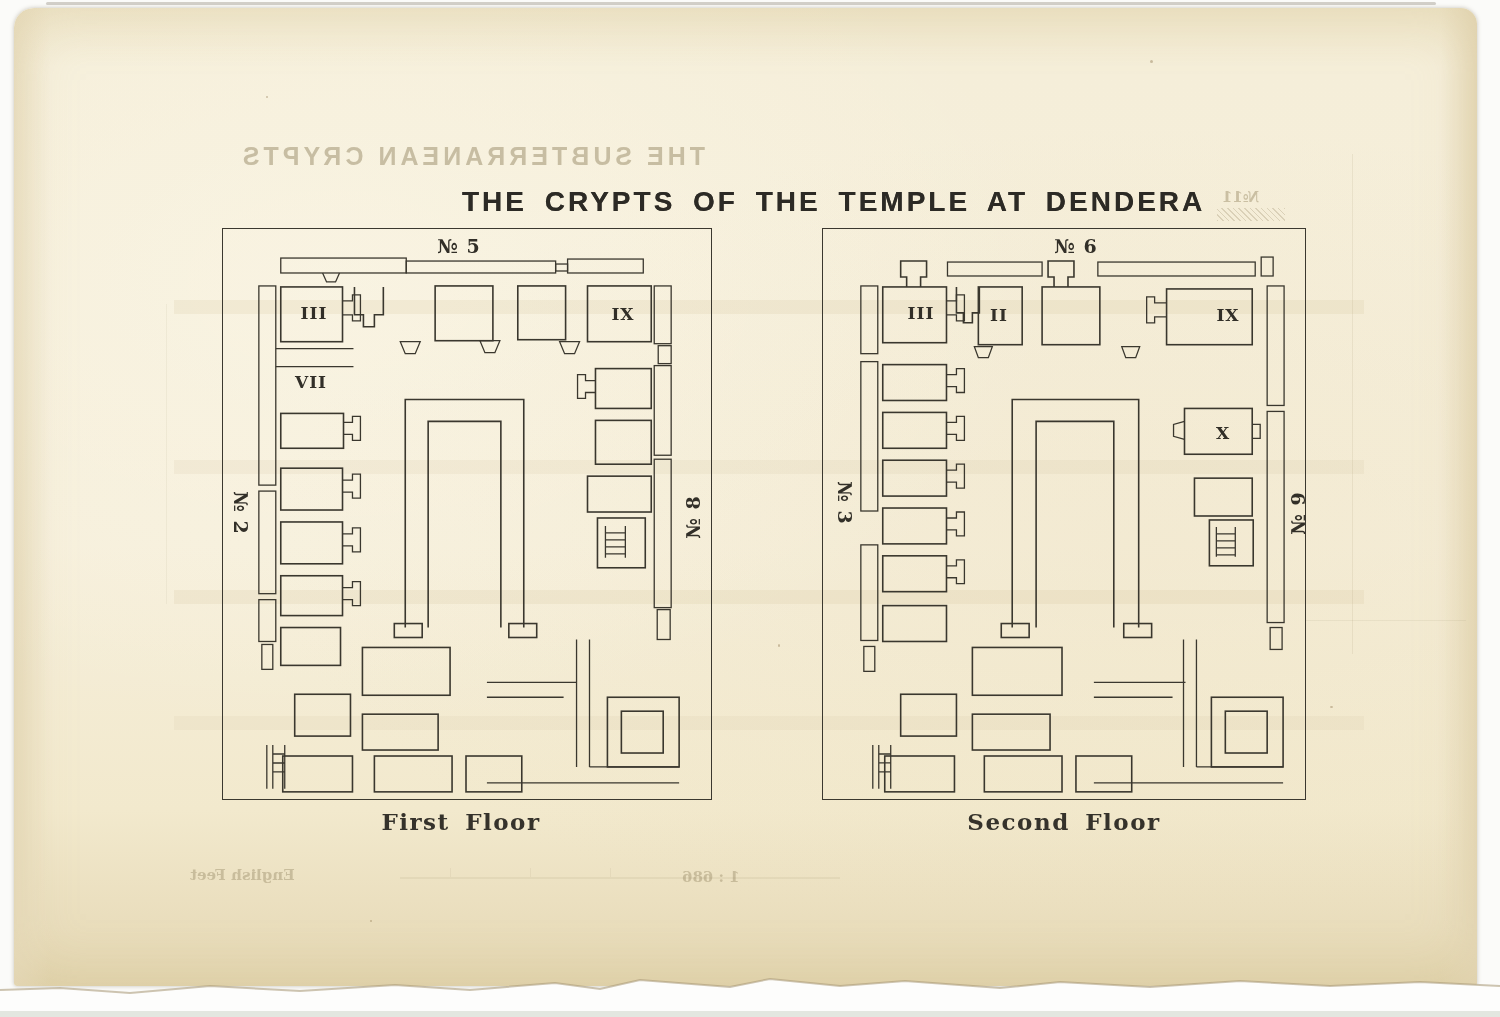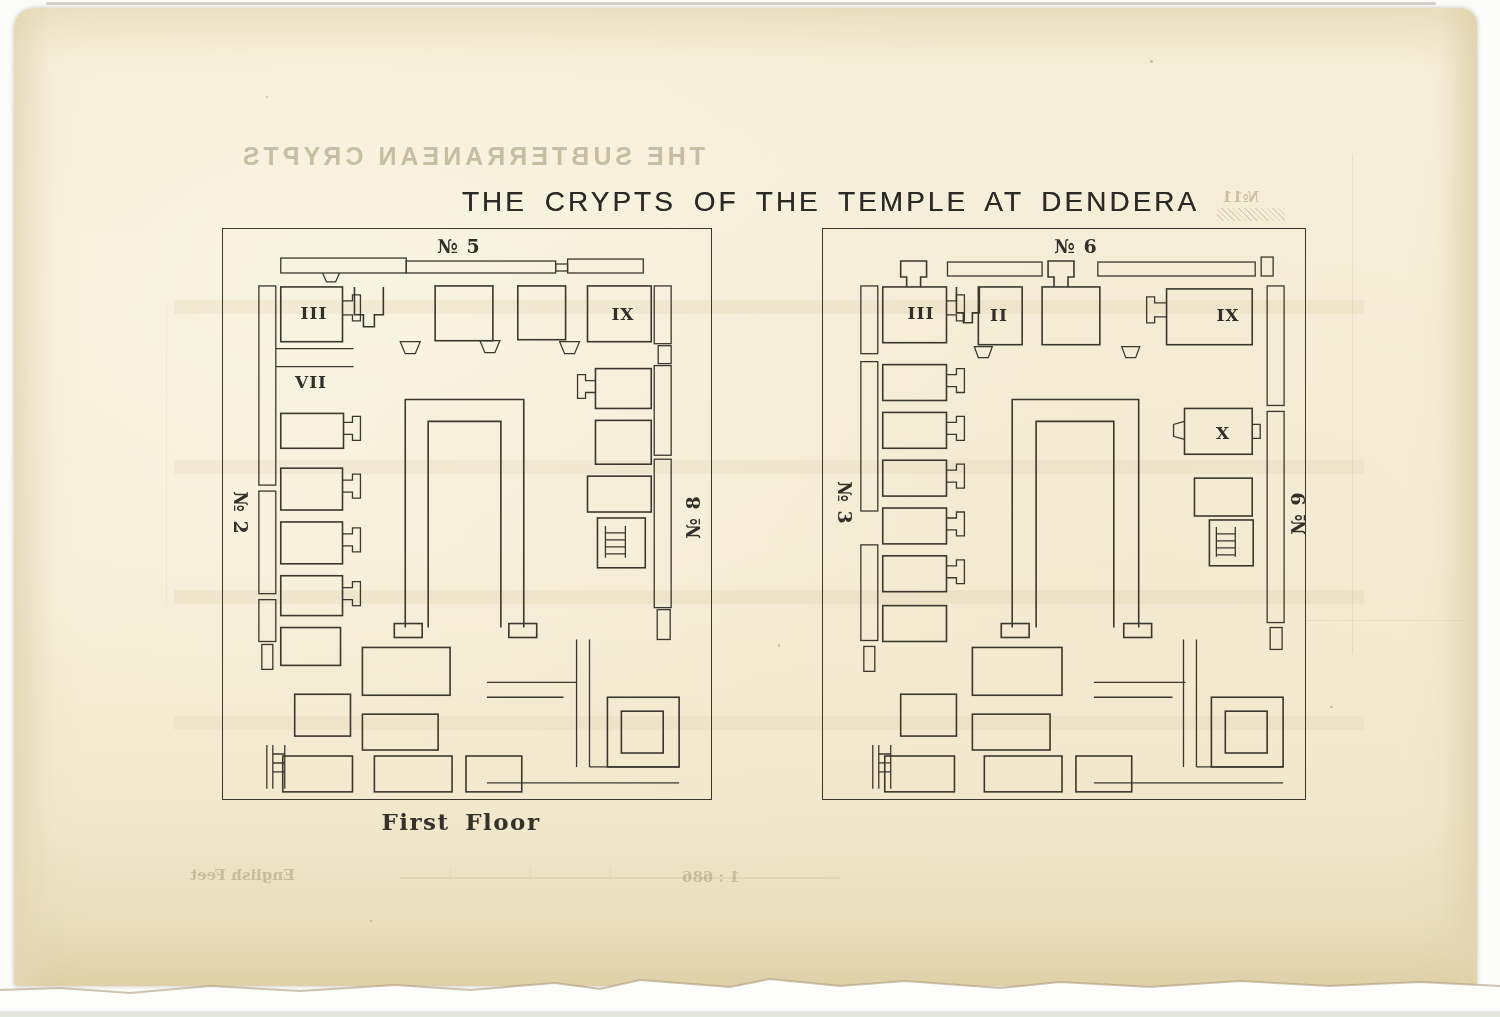--- a/index.html
+++ b/index.html
@@ -27,21 +27,21 @@
     white-space:nowrap;}
   #ghost-no11{left:1208px;top:180px;font-size:15px;color:rgba(160,146,110,.5);}
   .ghost-hatchbar{position:absolute;left:1203px;top:200px;width:68px;height:13px;
     background:repeating-linear-gradient(45deg,rgba(150,135,100,.35) 0 1px,transparent 1px 4px);
     pointer-events:none;opacity:.8;}
   #ghost-units{left:176px;top:858px;font-size:15px;color:rgba(150,136,100,.42);}
   #ghost-ratio{left:668px;top:860px;font-size:15px;color:rgba(150,136,100,.42);}
   .speck{position:absolute;border-radius:50%;background:rgba(120,92,52,.35);pointer-events:none;}
   
   #plate-title{position:absolute;left:462px;top:186px;width:630px;text-align:center;
-    font-weight:normal;font-size:28px;letter-spacing:3px;word-spacing:7px;color:#2c2a25;
+    font-weight:bold;font-size:28px;letter-spacing:3px;word-spacing:7px;color:#2c2a25;
     text-shadow:0 0 .6px rgba(44,42,37,.8);white-space:nowrap;}
   
   .plan{position:absolute;top:228px;height:572px;border:1.6px solid #3b382f;box-sizing:border-box;}
   #plan-first{left:222px;width:490px;}
   #plan-second{left:822px;width:484px;}
   .plan svg{position:absolute;left:0;top:0;width:100%;height:100%;}
   .plan path,.plan rect{fill:none;stroke:#3a372e;stroke-width:1.6;}
   .plan .h{stroke-width:1.3;}
   .plan .t{stroke-width:1.3;}
   .lbl{position:absolute;font-family:"DejaVu Serif",serif;font-weight:bold;color:#322f28;
@@ -251,19 +251,20 @@
       <path class="t" d="M375,540 h87 M272,556 h190"></path>
     </svg>
     <span class="lbl no" style="left:253px;top:17px">№ 6</span>
     <span class="lbl no vl" style="left:22px;top:274px">№ 3</span>
     <span class="lbl no vr" style="left:475px;top:284px">№ 9</span>
     <span class="lbl rm" style="left:98px;top:84px">III</span>
     <span class="lbl rm" style="left:176px;top:86px">II</span>
     <span class="lbl rm" style="left:405px;top:86px">IX</span>
     <span class="lbl rm" style="left:400px;top:204px">X</span>
   </div>
+  <div class="caption" id="caption-second">Second Floor</div>
 
   <svg id="tear" aria-hidden="true">
     <path d="M0,57 L0,30 L60,28 L130,33 L210,26 L300,31 L395,25 L470,30 L555,23 L600,29 L640,20 L730,27 L770,19 L840,26 L905,21 L1000,28 L1060,22 L1150,27 L1240,21 L1330,26 L1420,22 L1500,26 L1500,57 Z" fill="#fdfdfc"></path>
     <path d="M0,30 L60,28 L130,33 L210,26 L300,31 L395,25 L470,30 L555,23 L600,29 L640,20 L730,27 L770,19 L840,26 L905,21 L1000,28 L1060,22 L1150,27 L1240,21 L1330,26 L1420,22 L1500,26" fill="none" stroke="rgba(165,150,115,.55)" stroke-width="2"></path>
   </svg>
   <div id="baseline-strip"></div>
 </div>
 
 </body></html>

